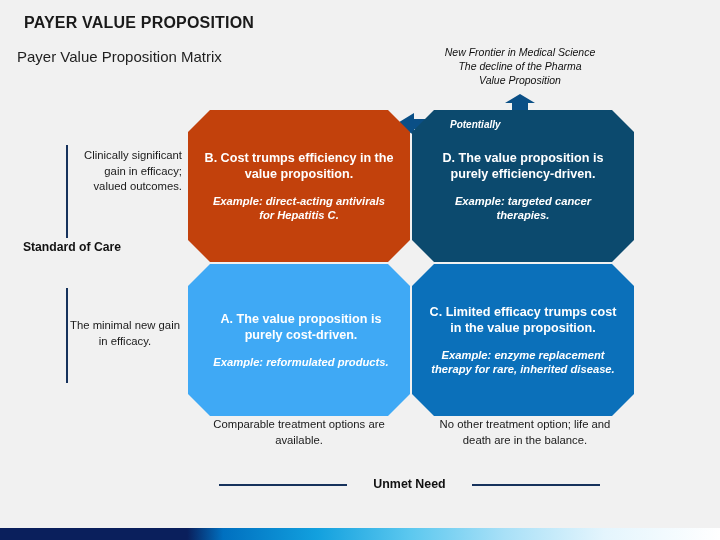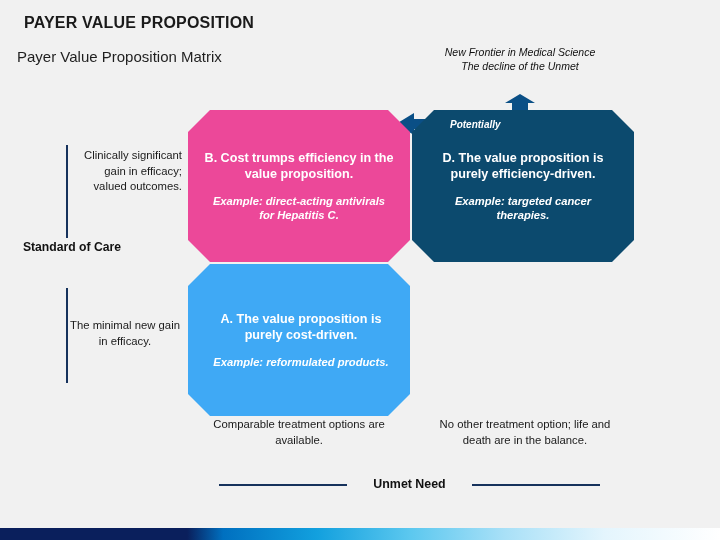--- a/index.html
+++ b/index.html
@@ -113,21 +113,21 @@
     font-size: 11.2px;
     font-style: italic;
     font-weight: bold;
     line-height: 1.28;
     margin-top: 11px;
   }
 
   #box-b {
     left: 188px; top: 110px;
     width: 222px; height: 152px;
-    background: #ec4899;
+    background: #c2410c;
   }
   #box-d {
     left: 412px; top: 110px;
     width: 222px; height: 152px;
     background: #0c4a6e;
   }
   #box-a {
     left: 188px; top: 264px;
     width: 222px; height: 152px;
     background: #3fa9f5;
@@ -245,21 +245,22 @@
 </head>
 <body>
 
 <div id="slide">
 
   <div id="title">PAYER VALUE PROPOSITION</div>
   <div id="subtitle">Payer Value Proposition Matrix</div>
 
   <div id="top-note">
     <div>New Frontier in Medical Science</div>
-    <div>The decline of the Unmet</div>
+    <div>The decline of the Pharma</div>
+    <div>Value Proposition</div>
   </div>
 
   <svg id="up-arrow" viewBox="0 0 30 16">
     <polygon points="15,0 30,9 23,9 23,16 7,16 7,9 0,9" fill="#0a4f86"></polygon>
   </svg>
 
   <svg id="left-arrow" viewBox="0 0 62 22">
     <polygon points="0,11 18,0 18,6 62,6 62,16 18,16 18,22" fill="#0a4f86"></polygon>
   </svg>
   <div id="potentially">Potentially</div>
@@ -272,20 +273,24 @@
   <div class="oct" id="box-d">
     <div class="head">D. The value proposition is purely efficiency-driven.</div>
     <div class="ex">Example: targeted cancer therapies.</div>
   </div>
 
   <div class="oct" id="box-a">
     <div class="head">A. The value proposition is purely cost-driven.</div>
     <div class="ex">Example: reformulated products.</div>
   </div>
 
+  <div class="oct" id="box-c">
+    <div class="head">C. Limited efficacy trumps cost in the value proposition.</div>
+    <div class="ex">Example: enzyme replacement therapy for rare, inherited disease.</div>
+  </div>
 
   <div class="vline" id="vline-top"></div>
   <div class="vline" id="vline-bot"></div>
   <div id="y-axis-label">Standard of Care</div>
   <div id="y-top-text">Clinically significant gain in efficacy; valued outcomes.</div>
   <div id="y-bot-text">The minimal new gain in efficacy.</div>
 
   <div id="x-left-text">Comparable treatment options are available.</div>
   <div id="x-right-text">No other treatment option; life and death are in the balance.</div>
   <div class="hline" id="hline-left"></div>

